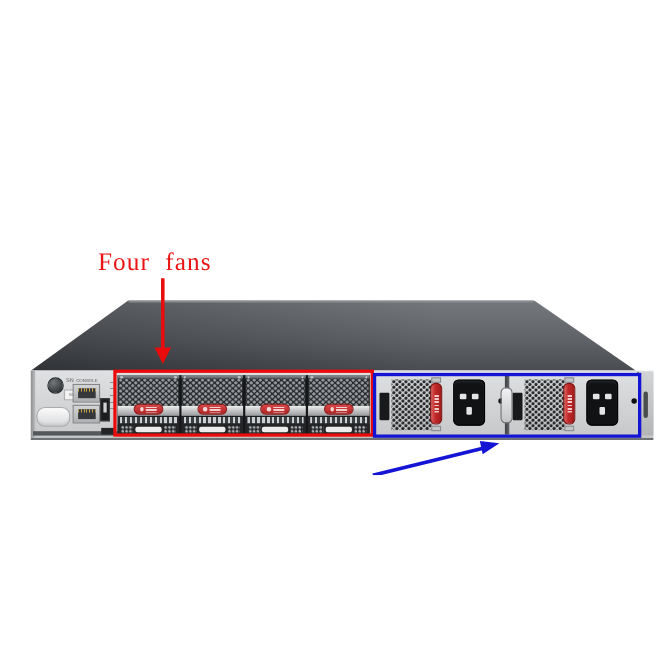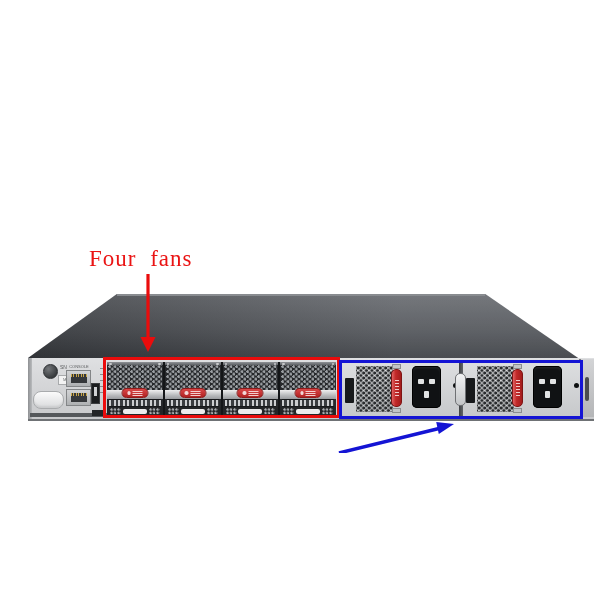--- a/index.html
+++ b/index.html
@@ -1,17 +1,17 @@
 <!DOCTYPE html>
 <html><head>
 <meta charset="utf-8">
 <style>
   html,body{margin:0;padding:0;background:#fff;}
   .scene{position:relative;width:600px;height:432px;background:#ffffff;overflow:hidden;
-         font-family:"Liberation Serif","DejaVu Serif",serif;margin-top:21px;}
+         font-family:"Liberation Serif","DejaVu Serif",serif;}
 
   
   .ann{position:absolute;font-size:23px;letter-spacing:1px;word-spacing:7px;white-space:nowrap;z-index:40;}
   .ann-fans{left:89px;top:225px;color:#ea1414;}
   .ann-psus{left:156px;top:434px;color:#1d1dce;}
 
   
   .hlbox{position:absolute;box-sizing:border-box;z-index:30;}
   .box-fans{left:103px;top:336px;width:237px;height:61px;border:3px solid #ea0c0c;}
   .box-psus{left:339px;top:339px;width:244px;height:59px;border:3px solid #1414d4;}

